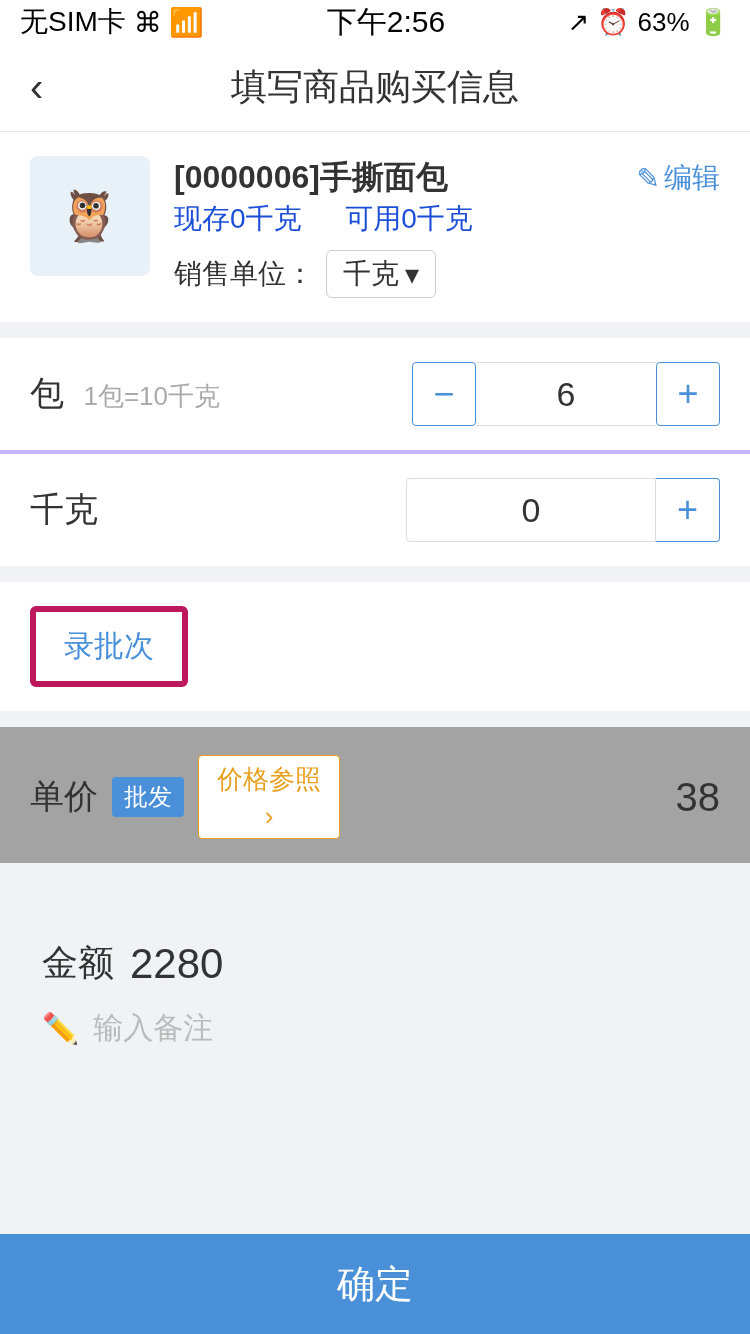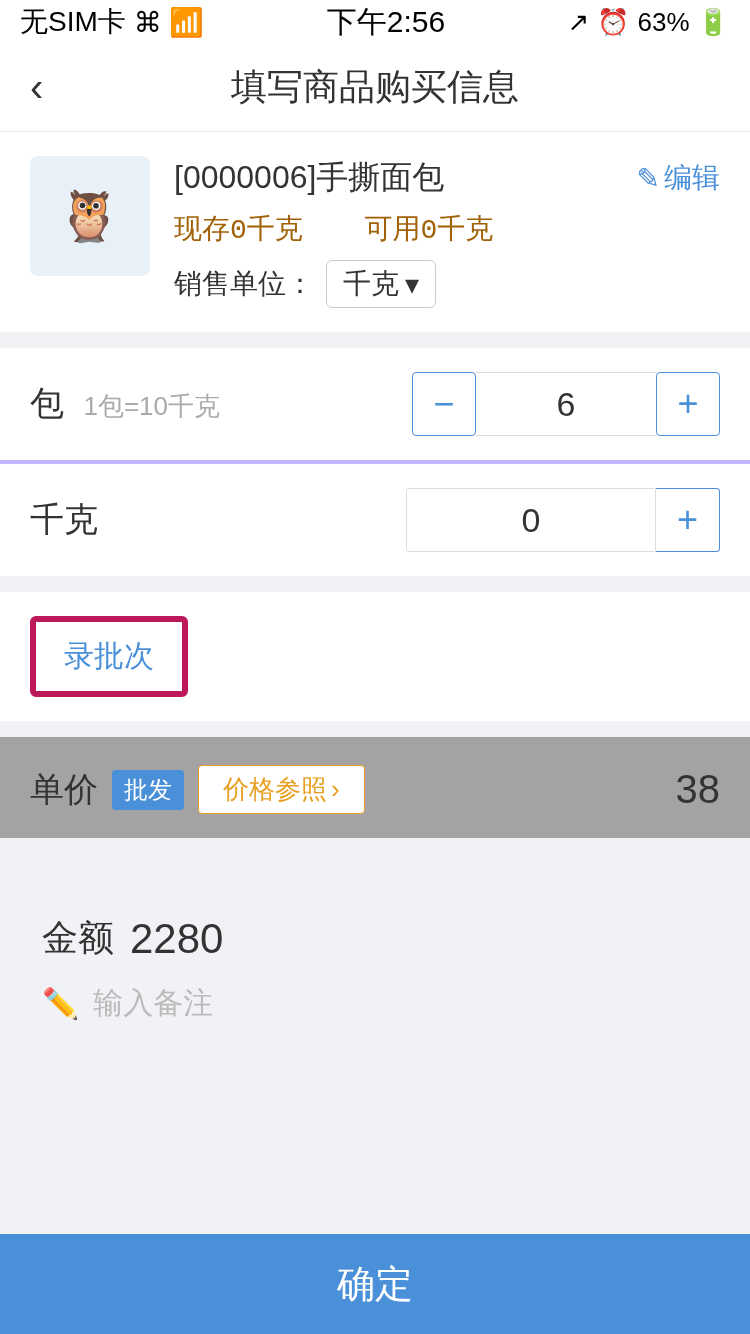--- a/index.html
+++ b/index.html
@@ -91,34 +91,32 @@
       flex: 1;
     }
     .product-name-row {
       display: flex;
       align-items: center;
       justify-content: space-between;
     }
     .product-name {
       font-size: 32px;
       color: #333;
-      font-weight: 400;
+      font-weight: 700;
     }
     .edit-link {
       font-size: 28px;
       color: #4a90d9;
       display: flex;
       align-items: center;
       gap: 4px;
     }
     .product-stock {
       font-size: 28px;
-      color: #a16207;
-      margin-top: 10px;
-      font-family: Liberation Mono, monospace;
+      color: #1d4ed8;
     }
     .product-unit-row {
       display: flex;
       align-items: center;
       margin-top: 12px;
       gap: 12px;
     }
     .product-unit-label {
       font-size: 28px;
       color: #333;
@@ -243,27 +241,28 @@
       background: #4a90d9;
       color: #fff;
       font-size: 24px;
       padding: 4px 12px;
       border-radius: 4px;
     }
     .price-ref-btn {
       border: 1px solid #e8a020;
       color: #e8a020;
       background: #fff;
-      padding: 6px 24px;
+      padding: 6px 18px;
       font-size: 26px;
       border-radius: 4px;
       display: flex;
       align-items: center;
       gap: 4px;
       cursor: pointer;
+      flex-direction: column;
     }
     .price-value {
       font-size: 40px;
       color: #333;
       margin-left: auto;
     }
 
     
     .amount-section {
       background: #f0f2f5;

